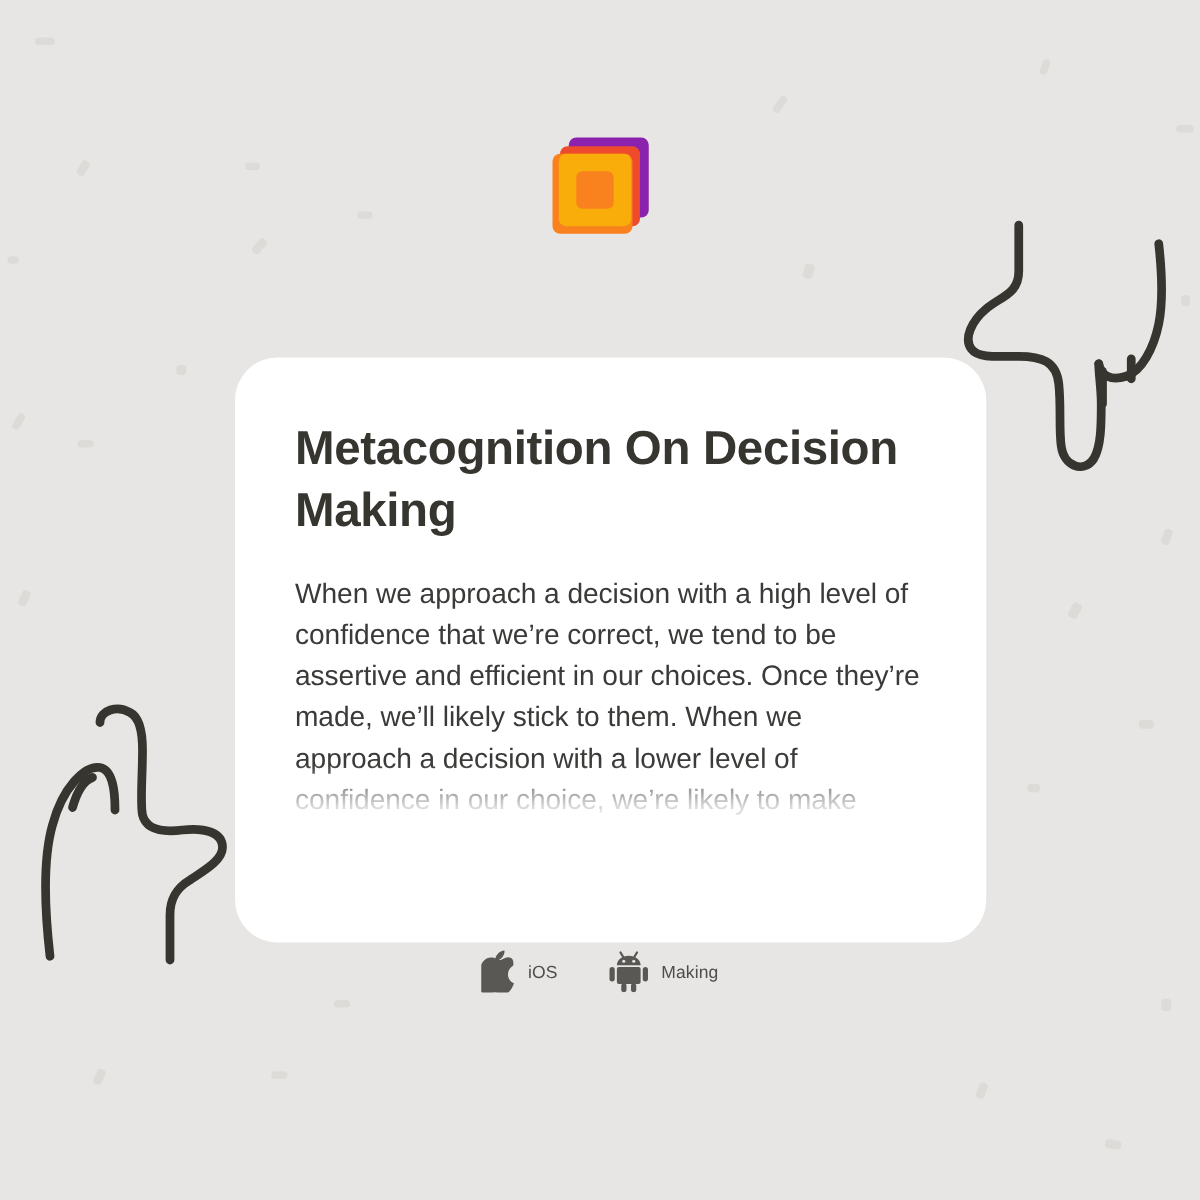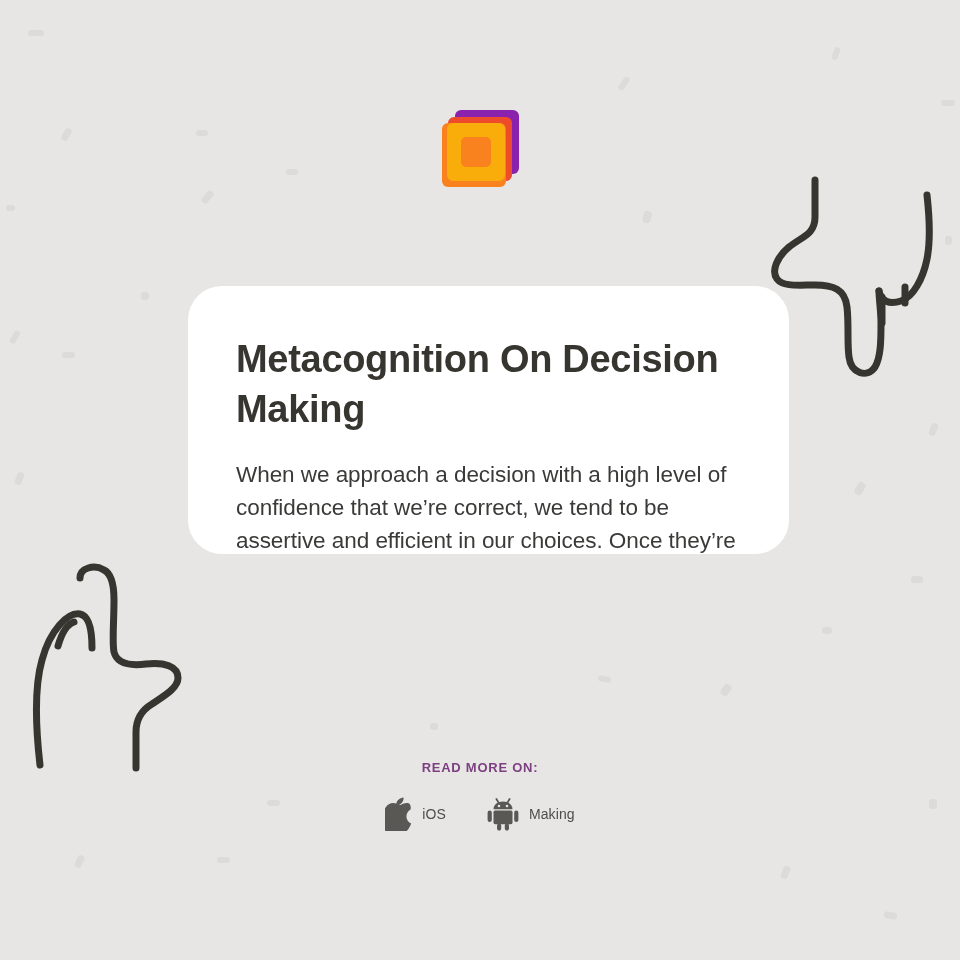--- a/index.html
+++ b/index.html
@@ -57,21 +57,21 @@
     align-items: center;
   }
   #logo svg { display: block; }
 
   
   #idea-card {
     position: absolute;
     left: 188px;
     top: 286px;
     width: 601px;
-    height: 268px;
+    height: 468px;
     background: #ffffff;
     border-radius: 34px;
     z-index: 3;
     overflow: hidden;
     padding: 48px 48px 0 48px;
   }
 
   #idea-title {
     font-size: 38px;
     line-height: 50px;
@@ -221,21 +221,20 @@
 <div id="idea-card">
   <div id="idea-title">Metacognition On Decision Making</div>
   <div id="idea-body-wrap">
     <div id="idea-body">When we approach a decision with a high level of confidence that we’re correct, we tend to be assertive and efficient in our choices. Once they’re made, we’ll likely stick to them. When we approach a decision with a lower level of confidence in our choice, we’re likely to make</div>
     <div id="idea-fade"></div>
   </div>
 </div>
 
 <div id="footer">
 
-  <div id="read-more-label">READ MORE ON:</div>
 
 
   <div id="store-badges">
 
     <div class="store-badge">
       <span>
         <svg width="28" height="34" viewBox="0 0 28 34" aria-hidden="true">
           <path d="M18.6 0.4c0.2 2.1-0.7 4.1-2 5.6c-1.3 1.5-3.4 2.7-5.4 2.5c-0.3-2 0.7-4.1 1.9-5.4C14.5 1.5 16.8 0.4 18.6 0.4z"></path>
           <path d="M25.6 12.4c-2.6 1.6-4.2 4.1-4.2 7.1c0 3.4 2.1 5.9 4.8 7c-0.7 2.1-1.7 4.1-3.1 5.9c-1.7 2.2-3.4 3.3-5.2 3.3c-1.4 0-2.4-0.4-3.9-1c-1.2-0.5-2-0.8-3.1-0.8c-1.1 0-2 0.3-3.3 0.8c-1.4 0.6-2.4 0.9-3.6 0.9c-1.9 0-3.7-1.4-5.4-3.8C-0.4 27.6-1.4 22.9-1.4 18.5c0-3.6 0.9-6.7 2.7-9.1C3 7.1 5.3 5.9 8 5.9c1.3 0 2.7 0.4 4.3 1.1c1.5 0.7 2.2 1 2.7 1c0.4 0 1.3-0.4 3.1-1.2c1.7-0.7 3.1-1 4.2-0.9C24.2 6.1 26.3 7.3 25.6 12.4z"></path>
         </svg>

